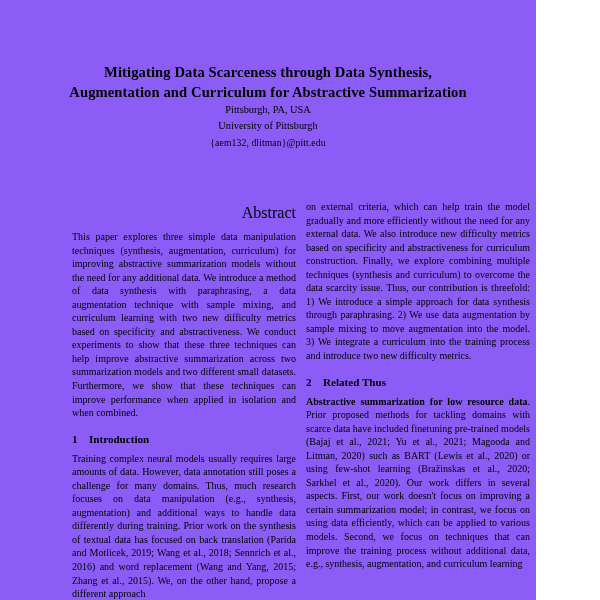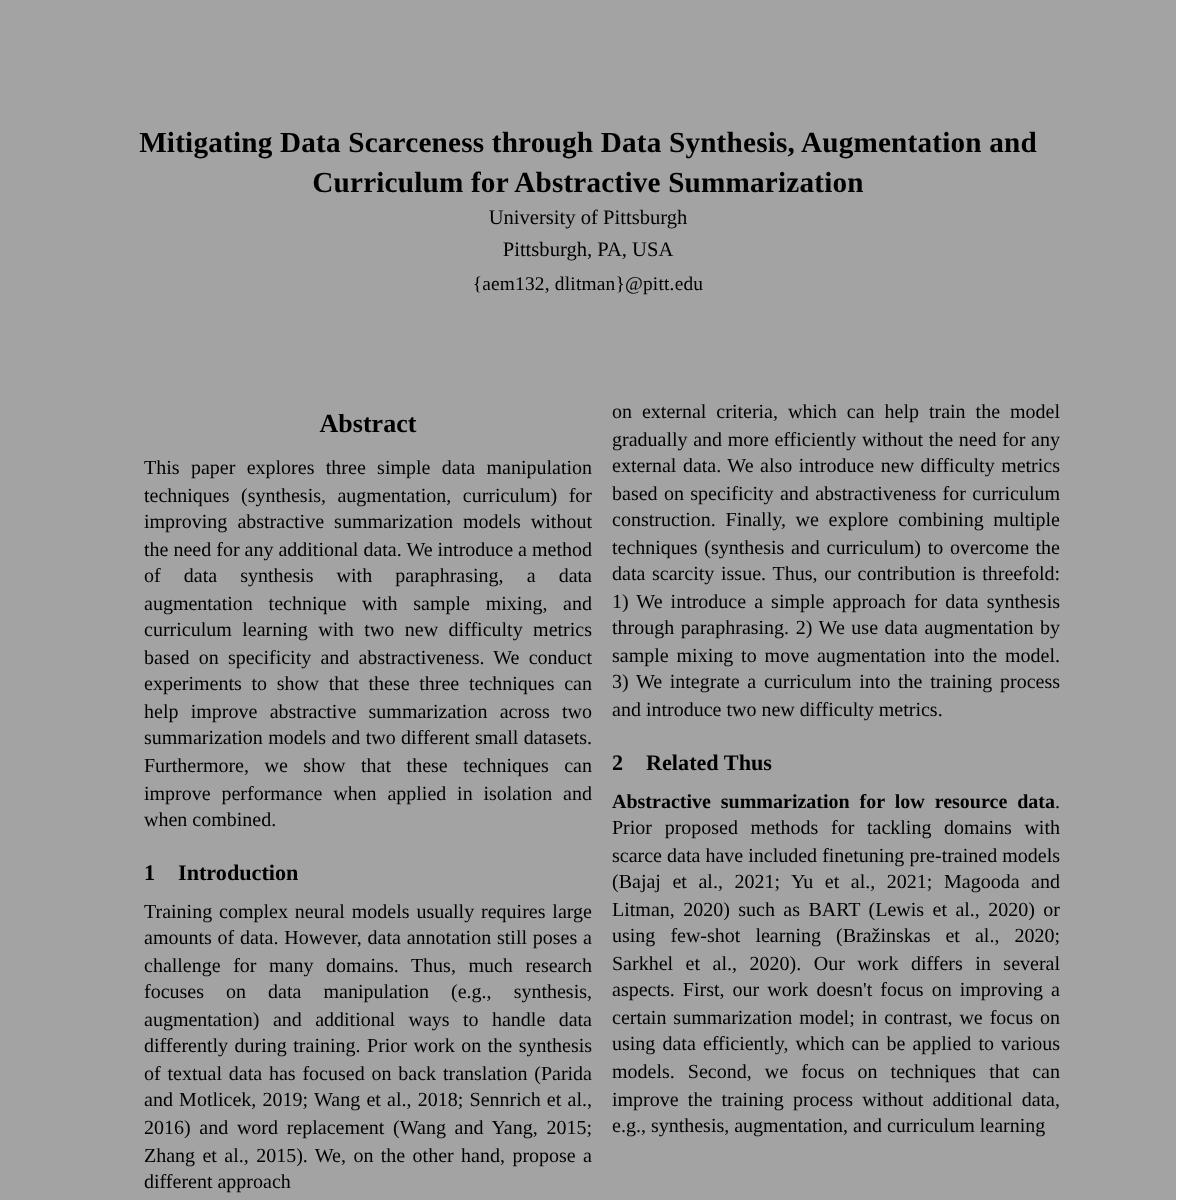--- a/index.html
+++ b/index.html
@@ -9,23 +9,23 @@
   }
   body {
     width: 600px;
     height: 600px;
     overflow: hidden;
     font-family: "Liberation Serif", "DejaVu Serif", serif;
     color: #000000;
   }
   .page {
     position: relative;
-    width: 588px;
+    width: 536px;
     height: 600px;
-    background: #a3a3a3;
+    background: #8b5cf6;
     box-sizing: border-box;
     padding: 0;
   }
 
   
   .title-block {
     padding: 62px 62px 0 62px;
     text-align: center;
   }
   .paper-title {
@@ -72,23 +72,23 @@
     position: absolute;
     top: 0;
     width: 224px;
     height: 400px;
     overflow: hidden;
   }
   .col-left  { left: 72px; }
   .col-right { left: 306px; }
 
   .abstract-heading {
-    text-align: center;
-    font-weight: bold;
-    font-size: 13px;
+    text-align: right;
+    font-weight: normal;
+    font-size: 16px;
     margin: 4px 0 8px 0;
   }
   p.body-text {
     margin: 0;
     font-size: 10px;
     line-height: 1.355;
     text-align: justify;
     text-justify: inter-word;
     hyphens: manual;
   }
@@ -109,22 +109,22 @@
 </style>
 </head>
 <body>
 
 <div class="page">
 
   <div class="title-block">
     <h1 class="paper-title">Mitigating Data Scarceness through Data Synthesis, Augmentation and Curriculum for Abstractive Summarization</h1>
 
 
+    <div class="affiliation">Pittsburgh, PA, USA</div>
     <div class="affiliation">University of Pittsburgh</div>
-    <div class="affiliation">Pittsburgh, PA, USA</div>
     <div class="email">{aem132, dlitman}@pitt.edu</div>
   </div>
 
   <div class="columns">
 
     <div class="col col-left">
       <div class="abstract-heading">Abstract</div>
       <p class="body-text">This paper explores three simple data manipulation techniques (synthesis, augmentation, curriculum) for improving abstractive summarization models without the need for any additional data. We introduce a method of data synthesis with paraphrasing, a data augmentation technique with sample mixing, and curriculum learning with two new difficulty metrics based on specificity and abstractiveness. We conduct experiments to show that these three techniques can help improve abstractive summarization across two summarization models and two different small datasets. Furthermore, we show that these techniques can improve performance when applied in isolation and when combined.</p>
 
       <div class="section-heading">

